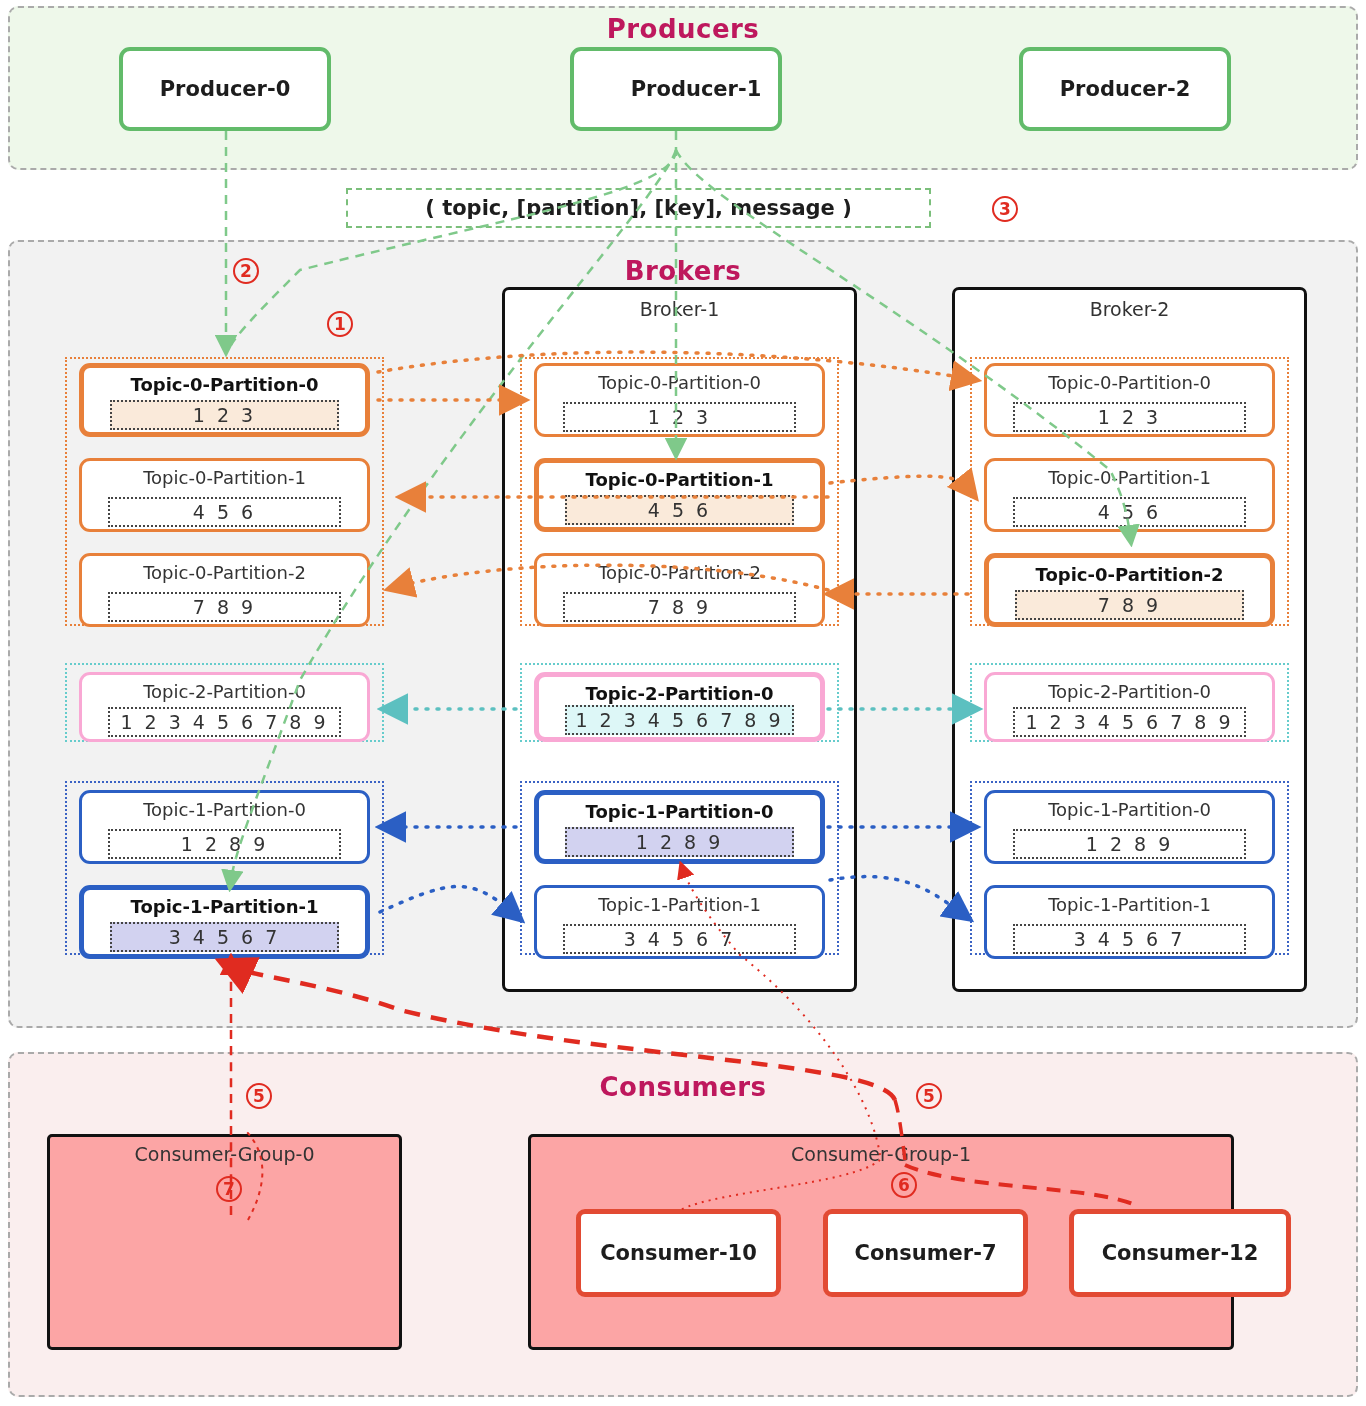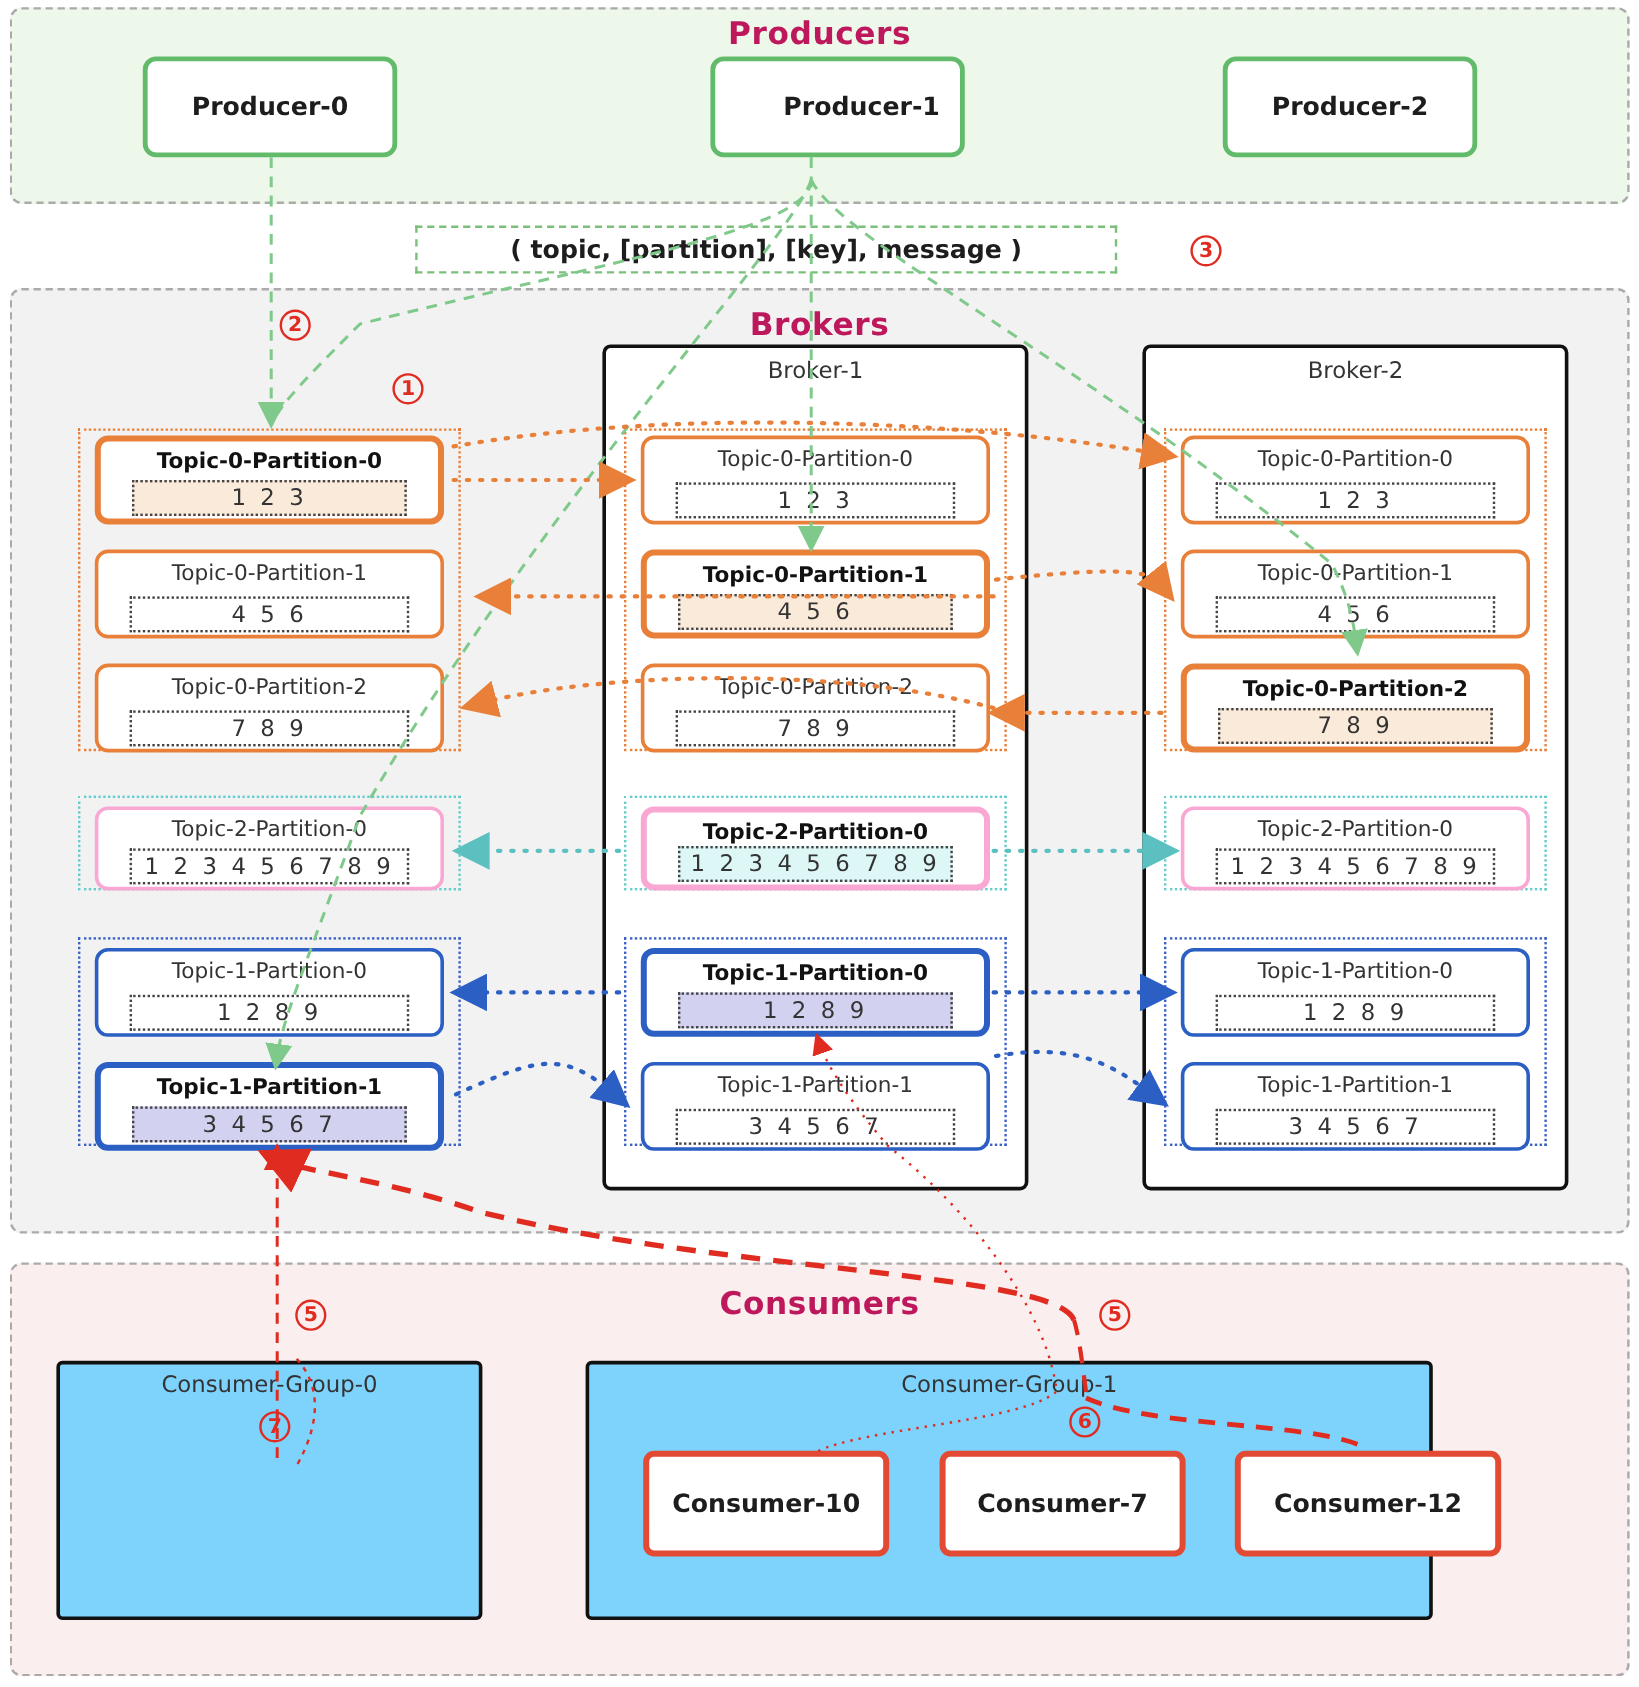--- a/index.html
+++ b/index.html
@@ -10,21 +10,21 @@
   .section{position:absolute;border:2px dashed #aaaaaa;border-radius:10px;box-sizing:border-box;}
   .section-title{position:absolute;left:0;right:0;text-align:center;font-size:26px;font-weight:bold;color:#be185d;letter-spacing:.5px;}
 
   #producers{left:8px;top:6px;width:1350px;height:164px;background:#eef8ea;}
   #brokers{left:8px;top:240px;width:1350px;height:788px;background:#f2f2f2;}
   #consumers{left:8px;top:1052px;width:1350px;height:345px;background:#faeeee;}
 
   
   .producer{position:absolute;top:47px;width:212px;height:84px;border:4px solid #62bb6a;border-radius:11px;background:#ffffff;
             display:flex;align-items:center;justify-content:center;font-size:21px;font-weight:bold;color:#1d1d1d;box-sizing:border-box;}
-  #prod0{left:119px;} #prod1{left:592px;padding-left:40px;} #prod2{left:1019px;}
+  #prod0{left:119px;} #prod1{left:570px;padding-left:40px;} #prod2{left:1019px;}
 
   
   #tuple{position:absolute;left:346px;top:188px;width:585px;height:40px;border:2px dashed #7bbf7b;background:#ffffff;
          display:flex;align-items:center;justify-content:center;font-size:21px;font-weight:bold;color:#1d1d1d;box-sizing:border-box;}
 
   
   .broker{position:absolute;top:287px;width:355px;height:705px;border:3px solid #111111;border-radius:7px;background:#ffffff;box-sizing:border-box;}
   #brk0{left:47px;} #brk1{left:502px;} #brk2{left:952px;}
   .broker-title{position:absolute;left:0;right:0;top:8px;text-align:center;font-size:19px;color:#333333;}
 
@@ -43,23 +43,23 @@
 
   .p-o{border:3px solid #e8803a;}  .p-o.leader{border-width:5px;}  .p-o.leader .pmsg{background:#faeada;}
   .p-c{border:3px solid #f9a8d4;}  .p-c.leader{border-width:5px;}  .p-c.leader .pmsg{background:#ddf7f7;}
   .p-b{border:3px solid #2b5fc4;}  .p-b.leader{border-width:5px;}  .p-b.leader .pmsg{background:#d2d2f0;}
 
   
   .badge{position:absolute;width:26px;height:26px;border:2px solid #e02b20;border-radius:50%;color:#e02b20;
          font-size:17px;font-weight:bold;display:flex;align-items:center;justify-content:center;background:transparent;box-sizing:border-box;}
 
   
-  .cgroup{position:absolute;border:3px solid #111;border-radius:5px;background:#7dd3fc;box-sizing:border-box;}
+  .cgroup{position:absolute;border:3px solid #111;border-radius:5px;background:#fca5a5;box-sizing:border-box;}
   #cg0{left:47px;top:1134px;width:355px;height:216px;}
-  #cg1{left:488px;top:1134px;width:706px;height:216px;}
+  #cg1{left:528px;top:1134px;width:706px;height:216px;}
   .cg-title{position:absolute;left:0;right:0;top:6px;text-align:center;font-size:19px;color:#333;}
   .consumer{position:absolute;border:5px solid #e24a33;border-radius:9px;background:#fff;
             display:flex;align-items:center;justify-content:center;font-size:21px;font-weight:bold;color:#1d1d1d;box-sizing:border-box;}
 
   svg.overlay{position:absolute;left:0;top:0;width:1366px;height:1406px;pointer-events:none;}
 </style>
 </head>
 <body>
 
 <div id="root">

